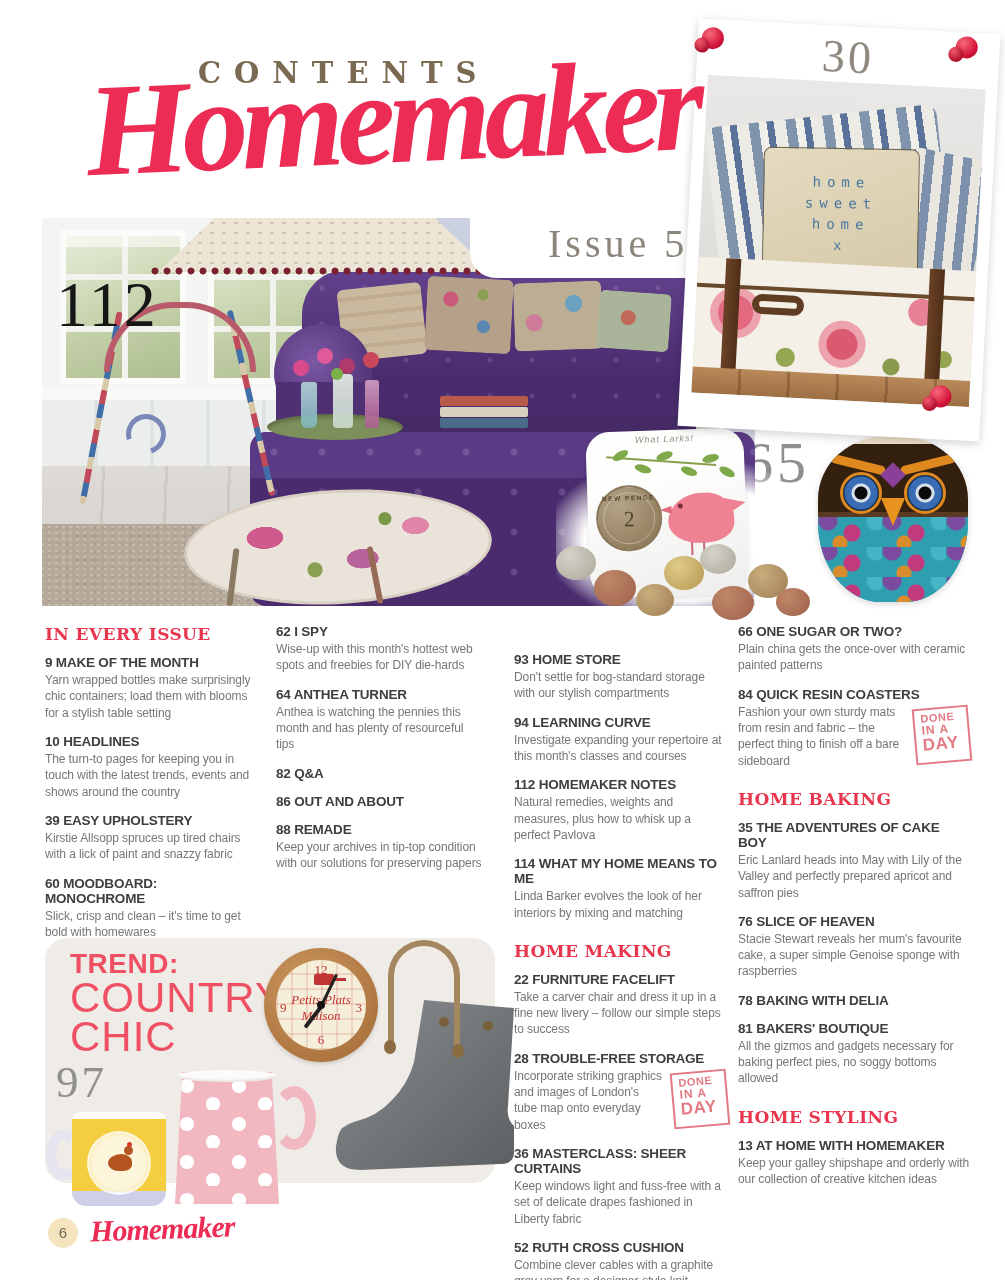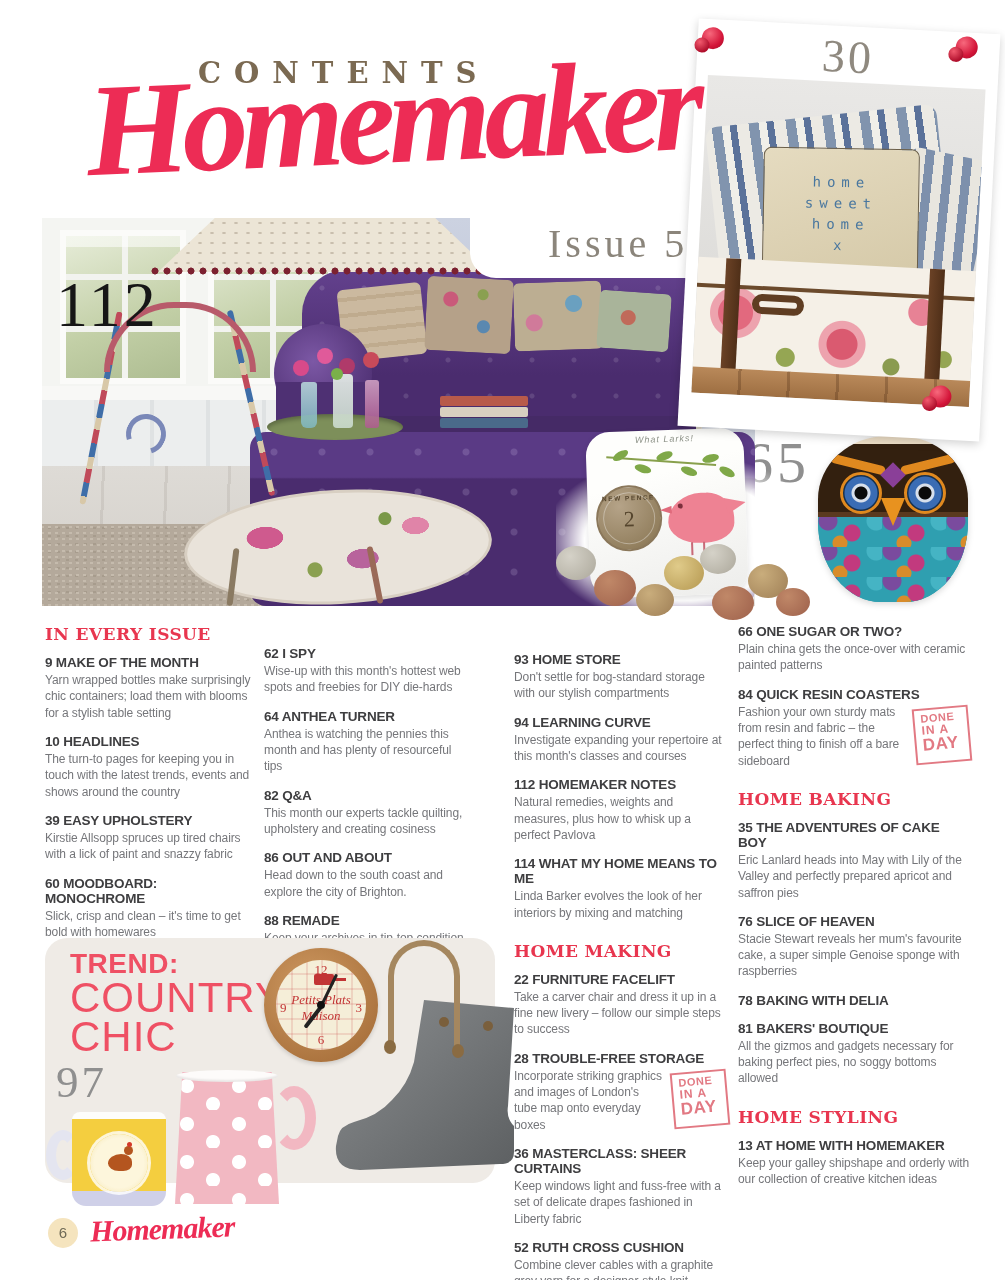--- a/index.html
+++ b/index.html
@@ -174,21 +174,21 @@
   .leaf{position:absolute;width:17px;height:8px;border-radius:50%;background:#7fa848;}
   .stem{position:absolute;height:2px;background:#88a04c;}
   .coin{position:absolute;border-radius:50%;z-index:12;}
   .c-bronze{background:radial-gradient(circle at 35% 30%,#c9ad7c,#a98a5f 75%);}
   .c-copper{background:radial-gradient(circle at 35% 30%,#c08868,#a66a52 75%);}
   .c-silver{background:radial-gradient(circle at 35% 30%,#d5d2c8,#b6b2a6 75%);}
   .c-gold{background:radial-gradient(circle at 35% 30%,#e0cb8a,#bfa45e 75%);}
 
   
   .col{position:absolute;top:624px;}
-  #col1{left:45px;width:208px;} #col2{left:264px;width:208px;margin-top:22px;}
+  #col1{left:45px;width:208px;} #col2{left:276px;width:208px;}
   #col3{left:514px;width:214px;margin-top:28px;} #col4{left:738px;width:232px;}
   .sechead{font-family:"DejaVu Serif",serif;font-weight:700;font-size:17px;letter-spacing:.4px;
     color:#e8364f;margin:0 0 11px 0;}
   .sechead.mid{margin-top:20px;}
   .entry{margin-bottom:13px;}
   .entry::after{content:"";display:block;clear:both;}
   .etitle{font-size:13.5px;font-weight:700;color:#3e3e40;letter-spacing:-.2px;margin-bottom:2px;}
   .edesc{font-size:12px;color:#75767a;line-height:1.36;letter-spacing:-.1px;}
   .stamp{float:right;width:56px;height:56px;border:2px solid #e27983;color:#e27983;margin:3px 0 4px 8px;
     transform:rotate(-5deg);text-align:left;padding:3px 0 0 6px;line-height:1;}
@@ -405,25 +405,23 @@
   <div class="entry" data-name="contents-entry">
     <div class="etitle" data-name="entry-title">62 I SPY</div>
     <div class="edesc" data-name="entry-description">Wise-up with this month's hottest web spots and freebies for DIY die-hards</div>
   </div>
   <div class="entry" data-name="contents-entry">
     <div class="etitle" data-name="entry-title">64 ANTHEA TURNER</div>
     <div class="edesc" data-name="entry-description">Anthea is watching the pennies this month and has plenty of resourceful tips</div>
   </div>
   <div class="entry" data-name="contents-entry">
     <div class="etitle" data-name="entry-title">82 Q&amp;A</div>
-    <div class="edesc" data-name="entry-description">This month our experts tackle quilting, upholstery and creating cosiness</div>
   </div>
   <div class="entry" data-name="contents-entry">
     <div class="etitle" data-name="entry-title">86 OUT AND ABOUT</div>
-    <div class="edesc" data-name="entry-description">Head down to the south coast and explore the city of Brighton.</div>
   </div>
   <div class="entry" data-name="contents-entry">
     <div class="etitle" data-name="entry-title">88 REMADE</div>
     <div class="edesc" data-name="entry-description">Keep your archives in tip-top condition with our solutions for preserving papers</div>
   </div>
 </div>
 
 <div class="col" id="col3" data-name="contents-column-3">
   <div class="entry" data-name="contents-entry">
     <div class="etitle" data-name="entry-title">93 HOME STORE</div>

